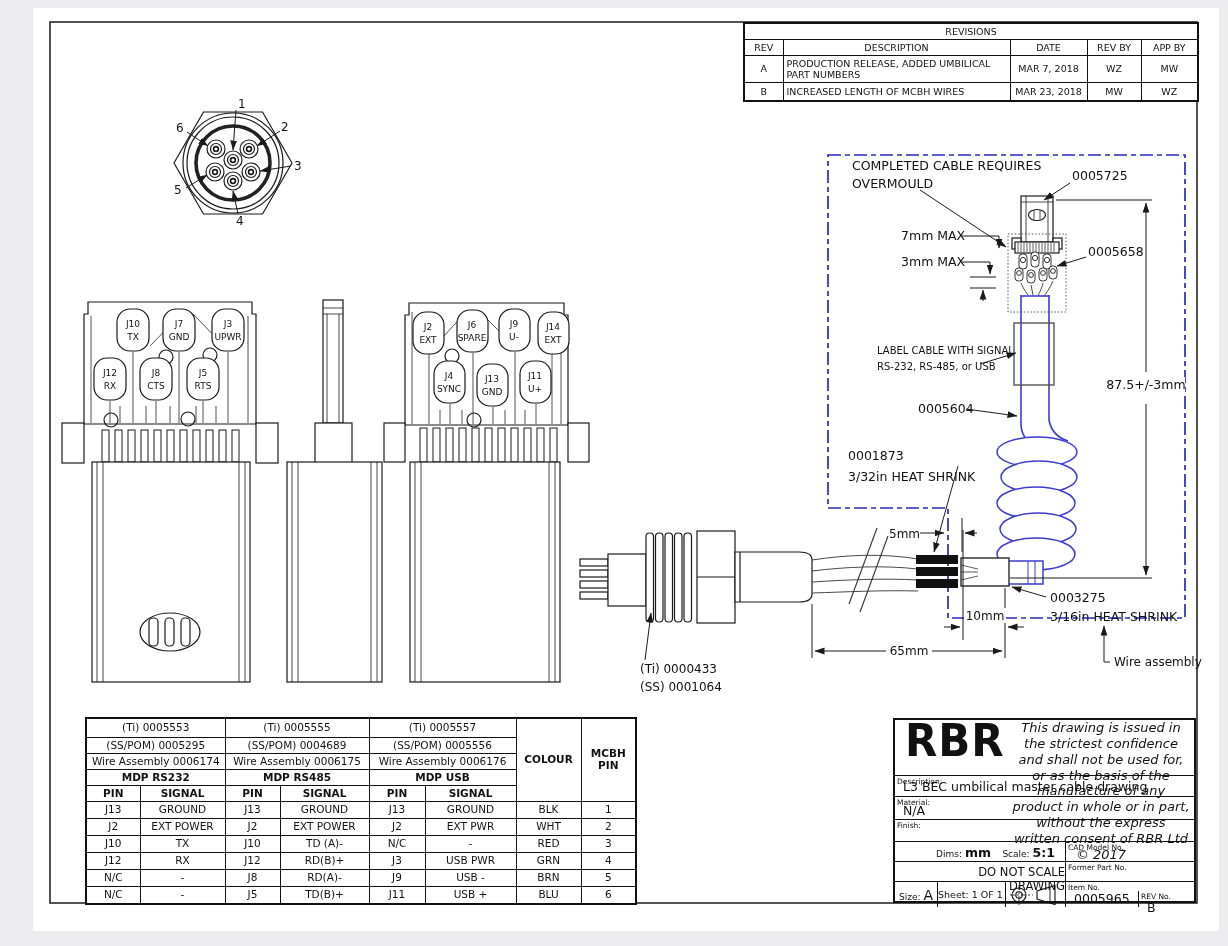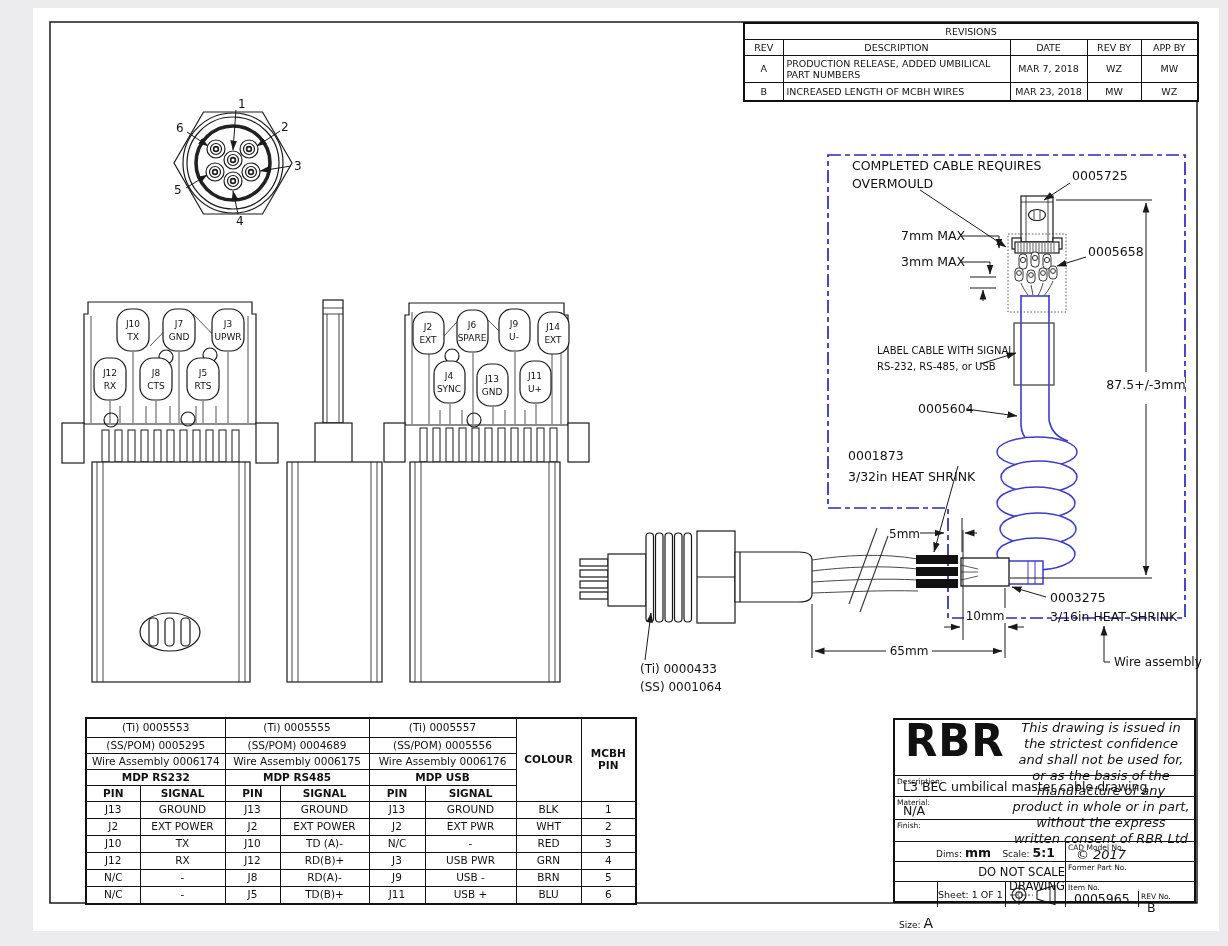--- a/index.html
+++ b/index.html
@@ -37,21 +37,21 @@
   .tb-val.small-top{top:6px;}
   .tb-split{display:flex;height:20px;}
   .tb-split .lcell{width:170px;position:relative;box-sizing:border-box;padding-left:31px;}
   .tb-split .rcell{flex:1;position:relative;border-left:1px solid #111;box-sizing:border-box;}
   .tb-dims{text-align:center;padding-top:3px;font-size:9px;}
   .tb-dims .bigv{font-size:12.5px;font-weight:bold;}
   .tb-dns{text-align:right;padding-top:3px;font-size:11.5px;}
   .tb-bottom{display:flex;height:26px;}
   .tb-bottom>div{position:relative;border-left:1px solid #111;box-sizing:border-box;}
   .tb-bottom>div:first-child{border-left:none;}
-  .c-size{width:42px;text-align:center;padding-top:5px;font-size:9px;margin-top:28px;}
+  .c-size{width:42px;text-align:center;padding-top:5px;font-size:9px;}
   .c-size .bigv{font-size:14px;font-weight:normal;}
   .c-sheet{width:68px;padding-top:7px;font-size:9.5px;}
   .c-proj{width:60px;display:flex;align-items:center;justify-content:center;}
   .c-item{width:73px;}.c-rev{flex:1;margin-top:9px;}
   .c-item .tb-val,.c-rev .tb-val{top:9px;font-size:12.5px;}
 </style>
 </head>
 <body>
 
 <div class="page"></div>

